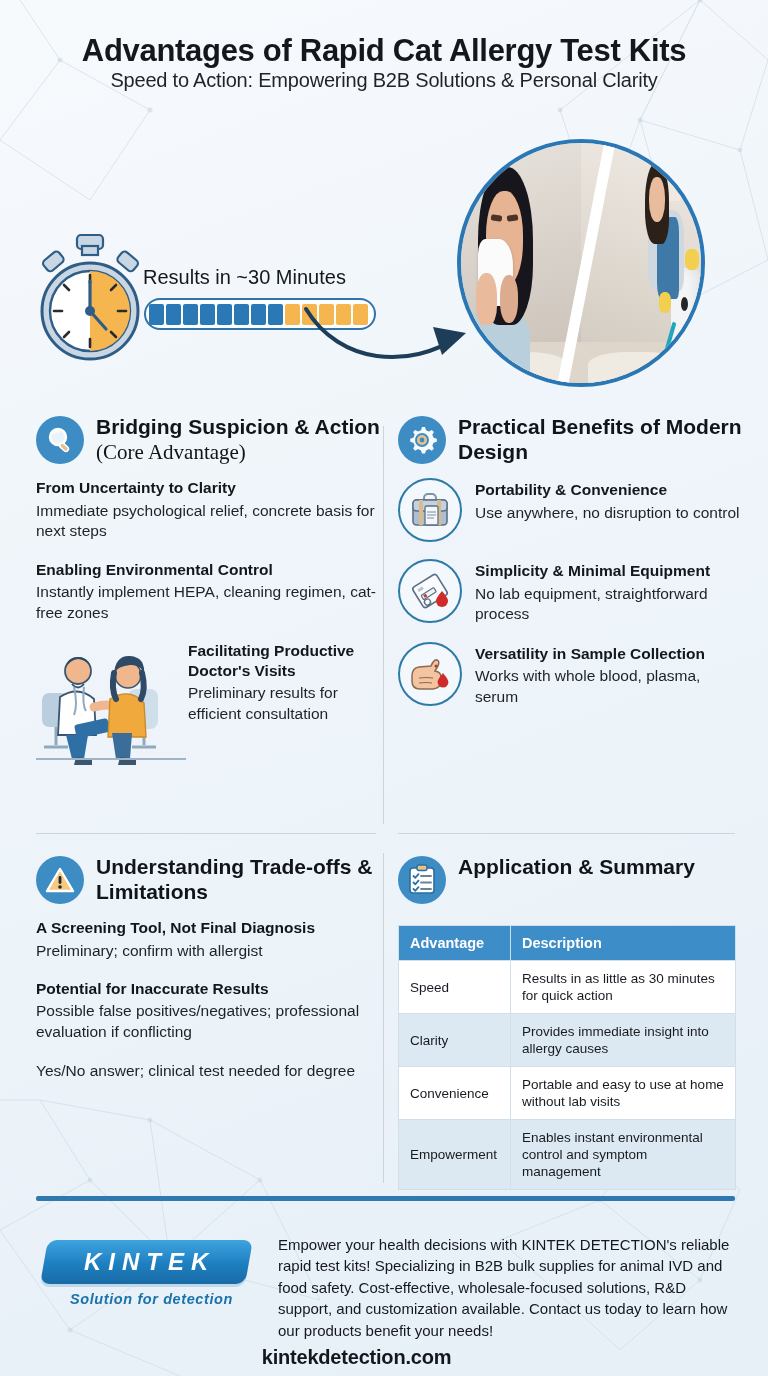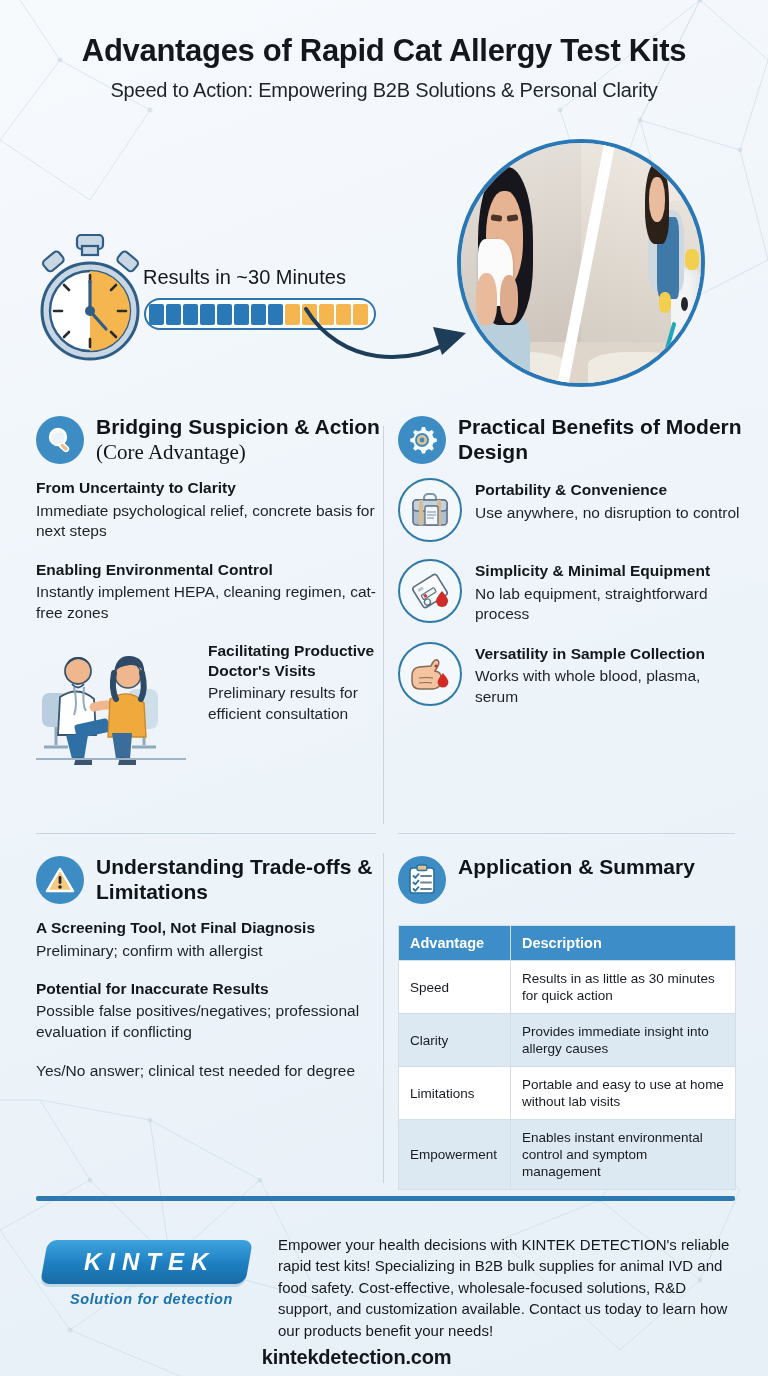--- a/index.html
+++ b/index.html
@@ -22,21 +22,21 @@
 
   .netbg { position: absolute; inset: 0; pointer-events: none; }
 
   
   .header { position: absolute; top: 34px; left: 0; right: 0; text-align: center; }
   .title {
     font-size: 31px; font-weight: bold; color: #14181c;
     letter-spacing: -0.3px; line-height: 1.12;
   }
   .subtitle {
-    margin-top: 10px; font-size: 20px; color: #1d2329; font-weight: normal;
+    margin-top: 0; font-size: 20px; color: #1d2329; font-weight: normal;
     letter-spacing: -0.2px;
   }
 
   
   .hero { position: absolute; top: 133px; left: 0; right: 0; height: 270px; }
 
   .hero-photo {
     position: absolute; left: 457px; top: 6px;
     width: 248px; height: 248px; border-radius: 50%;
     border: 4px solid #2a77b5; overflow: hidden;
@@ -121,21 +121,21 @@
 
   .item-row { display: flex; align-items: flex-start; gap: 13px; margin-bottom: 17px; }
   .item-row .ic { flex: 0 0 64px; }
   .round-ic {
     width: 64px; height: 64px; border-radius: 50%;
     border: 2px solid #2e7aa8; background: #f2f8fc;
     display: flex; align-items: center; justify-content: center;
   }
   .item-row .tx { flex: 1; padding-top: 2px; }
 
-  .illus-row { display: flex; align-items: flex-start; gap: 22px; margin-top: 4px; }
+  .illus-row { display: flex; align-items: flex-start; gap: 2px; margin-top: 4px; }
 
   
   .grid2 { position: absolute; top: 833px; left: 0; width: 768px; }
   .hdiv-l { position: absolute; left: 36px; top: 0; width: 340px; height: 1px; background: #c8d5df; }
   .hdiv-r { position: absolute; left: 398px; top: 0; width: 337px; height: 1px; background: #c8d5df; }
   .vdiv2 { position: absolute; left: 383px; top: 20px; width: 1px; height: 330px; background: #c8d5df; }
   .col2 { position: absolute; top: 21px; }
   .col2-left { left: 36px; width: 345px; }
   .col2-right { left: 398px; width: 342px; }
 
@@ -514,21 +514,21 @@
         <tbody>
           <tr class="odd">
             <td class="c1">Speed</td>
             <td>Results in as little as 30 minutes for quick action</td>
           </tr>
           <tr class="even">
             <td class="c1">Clarity</td>
             <td>Provides immediate insight into allergy causes</td>
           </tr>
           <tr class="odd">
-            <td class="c1">Limitations</td>
+            <td class="c1">Convenience</td>
             <td>Portable and easy to use at home without lab visits</td>
           </tr>
           <tr class="even">
             <td class="c1">Empowerment</td>
             <td>Enables instant environmental control and symptom management</td>
           </tr>
         </tbody>
       </table>
     </div>
   </div>

